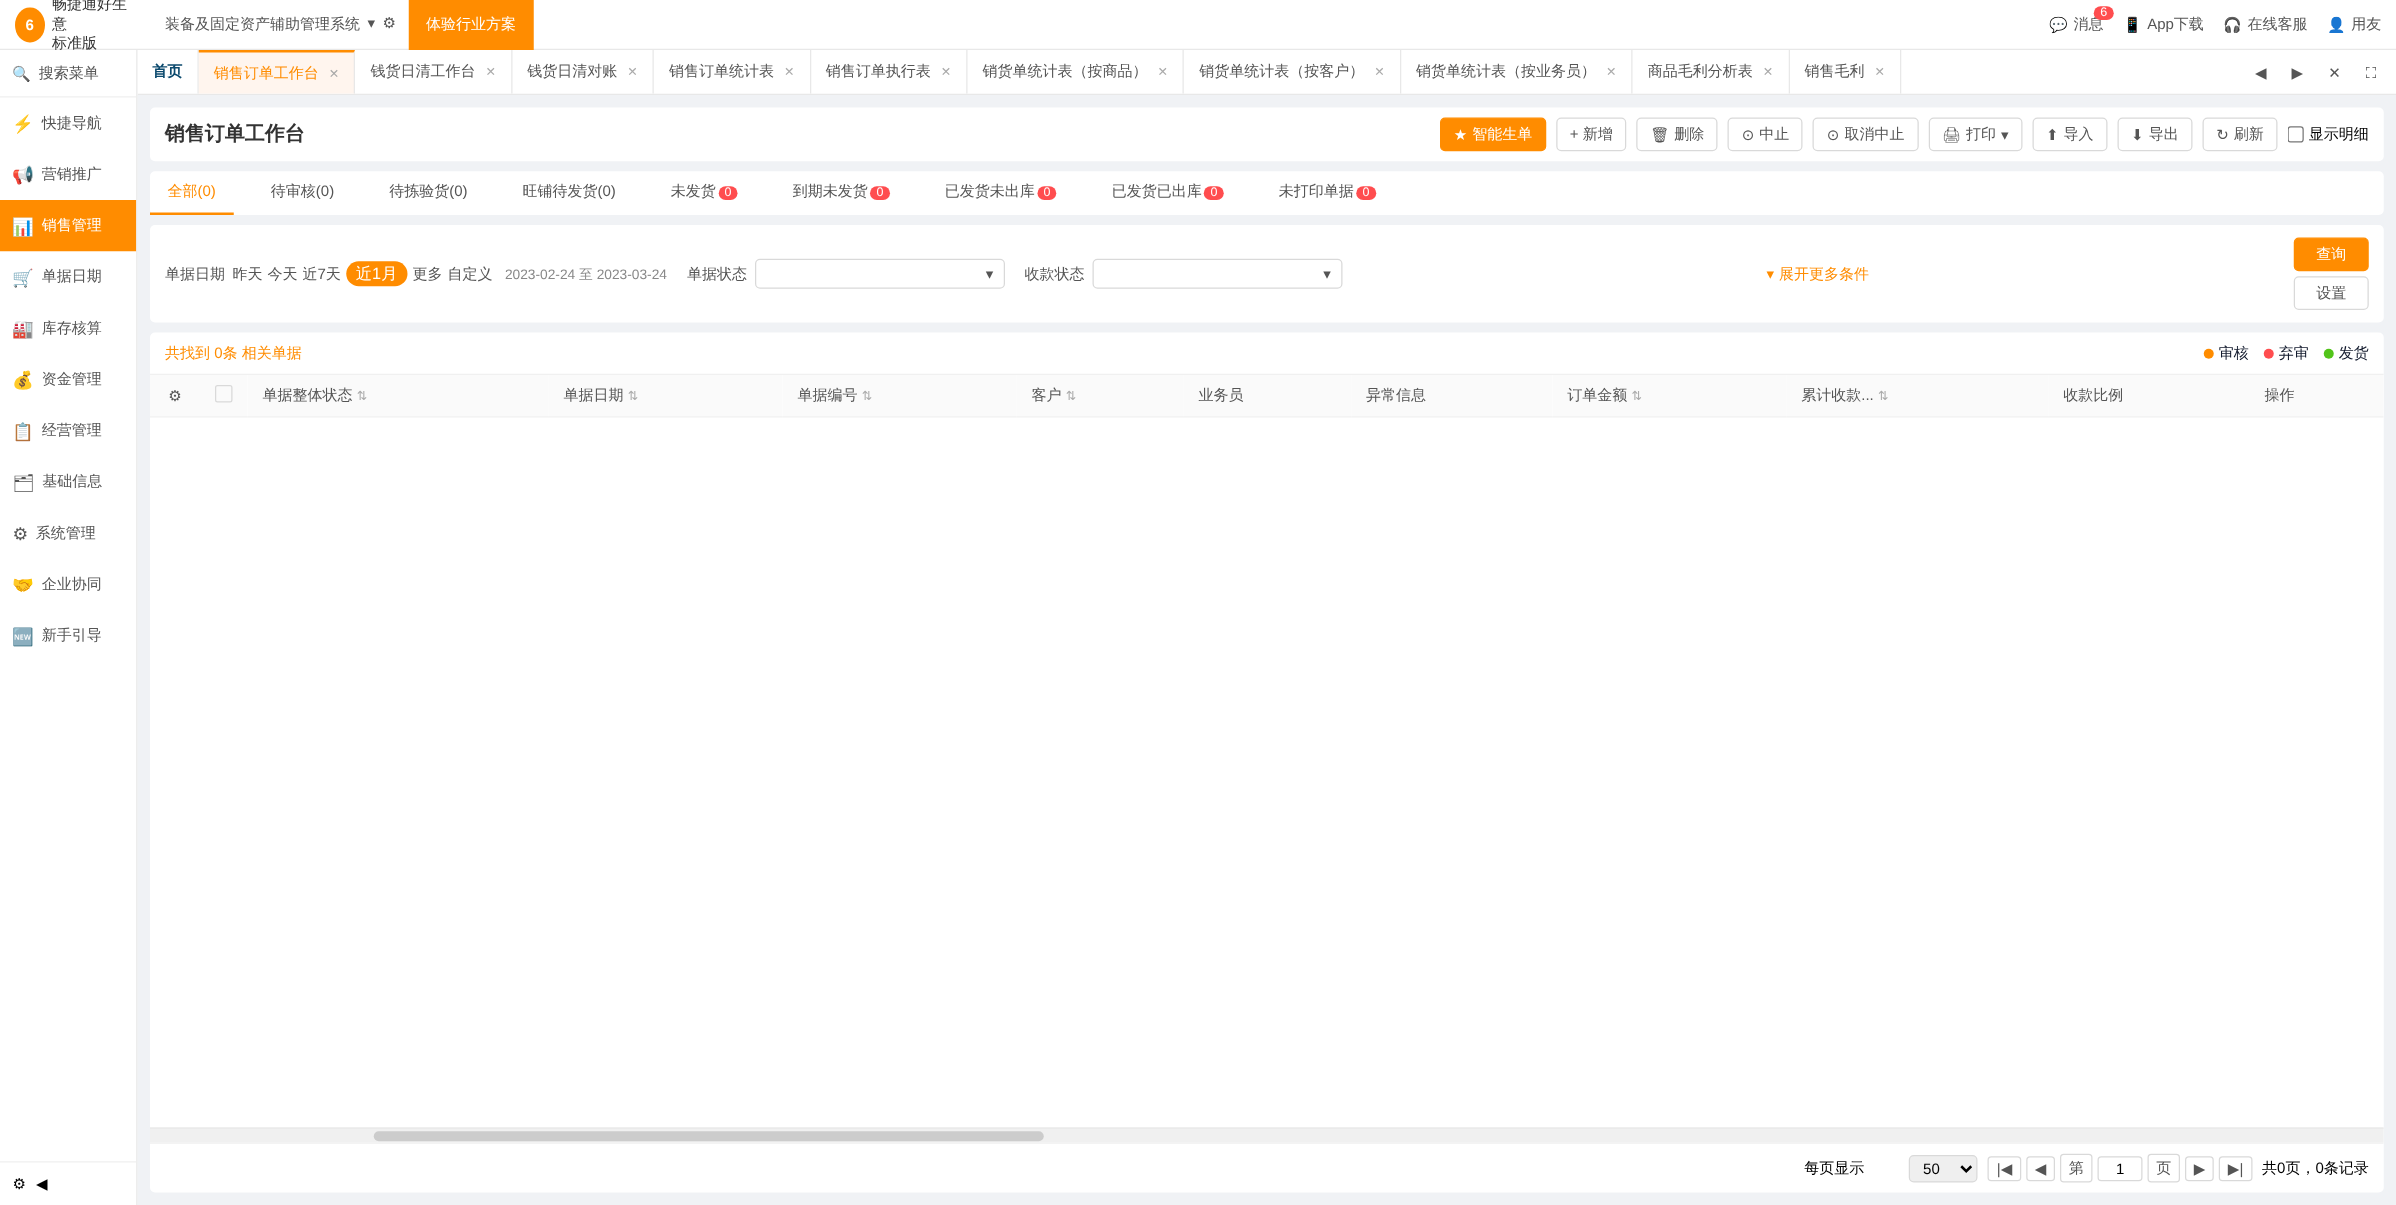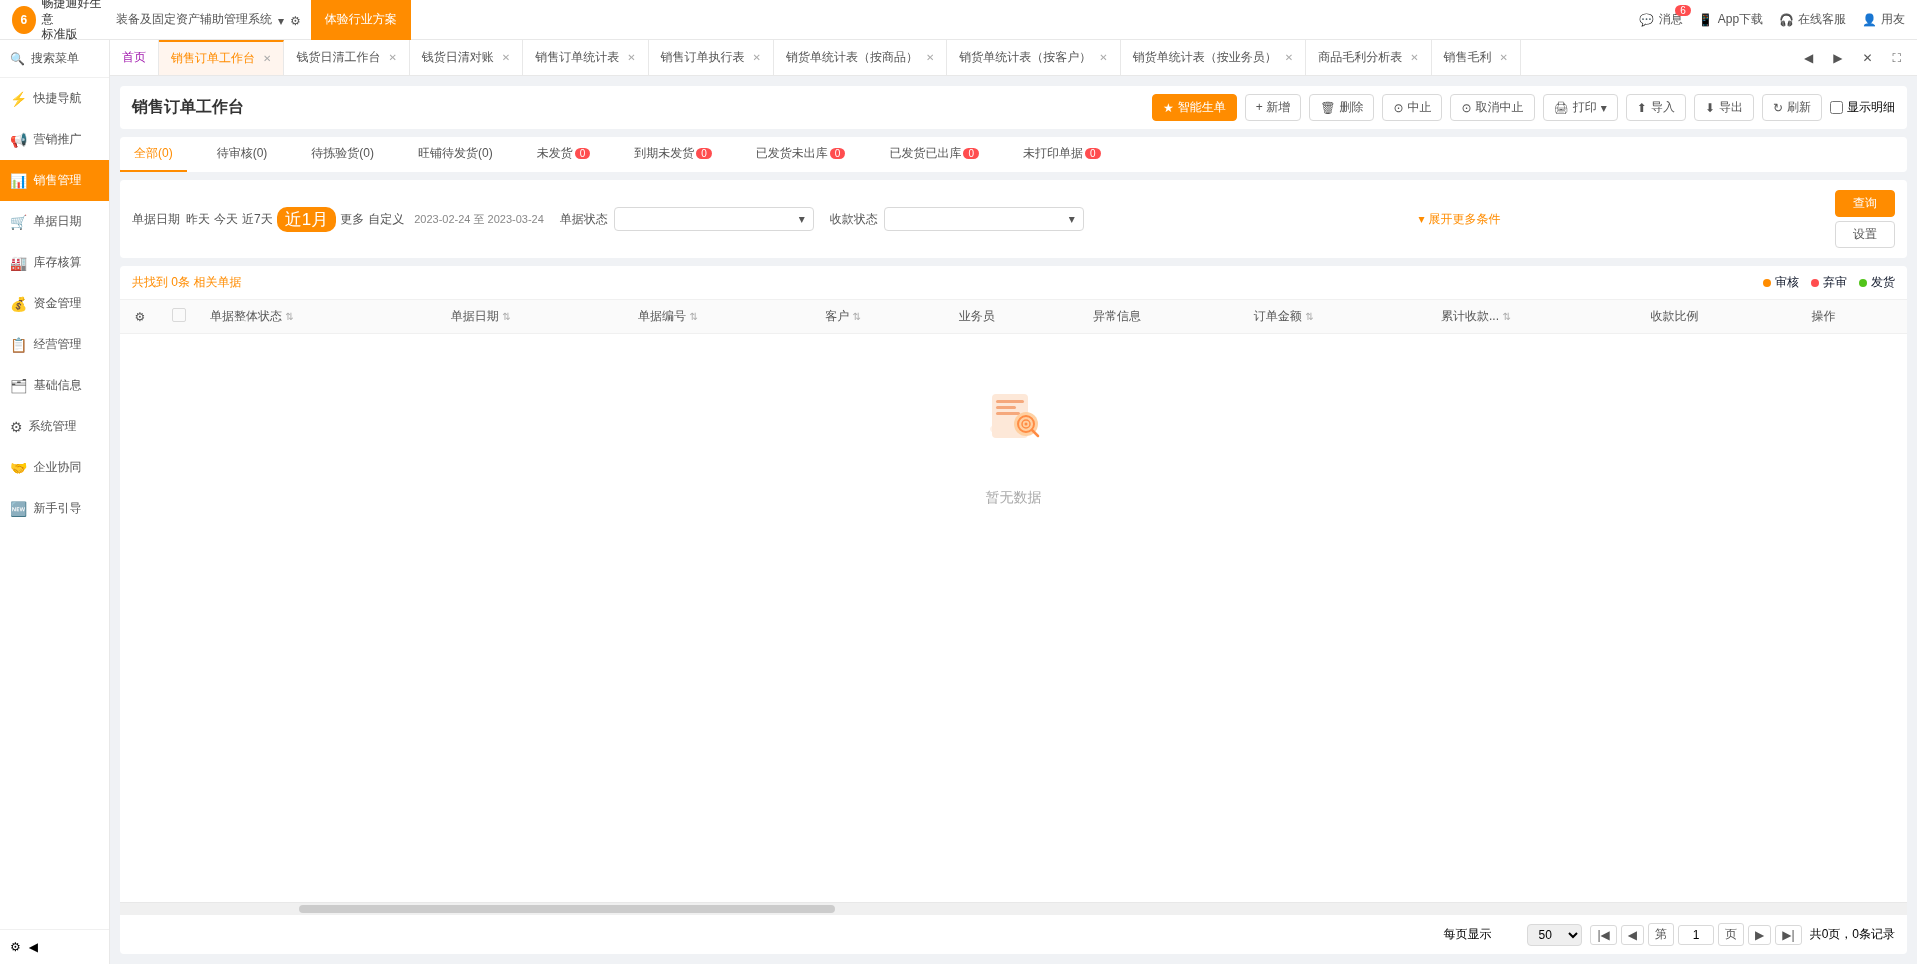--- a/index.html
+++ b/index.html
@@ -3,21 +3,21 @@
   <meta charset="utf-8">
   <style>
     * { box-sizing: border-box; margin: 0; padding: 0; font-family: 'Microsoft YaHei', Arial, sans-serif; font-size: 12px; }
     body { display: flex; flex-direction: column; height: 964px; overflow: hidden; background: #f5f5f5; }
 
     
     .topbar { height: 40px; background: #fff; display: flex; align-items: center; padding: 0 12px; border-bottom: 1px solid #e8e8e8; gap: 10px; flex-shrink: 0; }
     .topbar-logo { width: 90px; display: flex; align-items: center; gap: 6px; }
     .logo-icon { width: 28px; height: 28px; background: #ff8c00; border-radius: 50%; display: flex; align-items: center; justify-content: center; color: white; font-size: 14px; font-weight: bold; }
     .logo-text { font-size: 11px; color: #333; line-height: 1.3; }
-    .topbar-system { display: flex; align-items: flex-end; gap: 6px; color: #555; font-size: 12px; margin-left: 4px; }
+    .topbar-system { display: flex; align-items: flex-start; gap: 6px; color: #555; font-size: 12px; margin-left: 20px; }
     .topbar-system span { cursor: pointer; }
     .topbar-btn-orange { background: #ff8c00; color: white; border: none; border-radius: 4px; padding: 16px 14px; cursor: pointer; font-size: 12px; }
     .topbar-right { margin-left: auto; display: flex; align-items: center; gap: 16px; color: #555; font-size: 12px; }
     .topbar-right-item { display: flex; align-items: center; gap: 4px; cursor: pointer; position: relative; }
     .badge { background: #ff4d4f; color: white; border-radius: 10px; padding: 0 5px; font-size: 10px; position: absolute; top: -6px; right: -8px; }
 
     
     .main-layout { display: flex; flex: 1; overflow: hidden; }
 
     
@@ -28,21 +28,21 @@
     .sidebar-item .s-icon { font-size: 14px; }
     .sidebar-bottom { margin-top: auto; display: flex; align-items: center; gap: 8px; padding: 10px; border-top: 1px solid #f0f0f0; }
 
     
     .content-area { flex: 1; display: flex; flex-direction: column; overflow: hidden; }
 
     
     .tab-bar { display: flex; align-items: center; background: #fff; border-bottom: 1px solid #e8e8e8; height: 36px; flex-shrink: 0; overflow: hidden; }
     .tab-item { display: flex; align-items: center; padding: 0 12px; height: 100%; border-right: 1px solid #e8e8e8; cursor: pointer; white-space: nowrap; color: #555; font-size: 12px; gap: 4px; flex-shrink: 0; }
     .tab-item.active { background: #fff5ee; color: #ff8c00; border-top: 2px solid #ff8c00; }
-    .tab-item.home { color: #a21caf; }
+    .tab-item.home { color: #0c4a6e; font-weight: bold; }
     .tab-close { font-size: 10px; color: #aaa; cursor: pointer; margin-left: 4px; }
     .tab-nav-btn { padding: 0 8px; cursor: pointer; color: #555; }
     .tab-bar-actions { display: flex; align-items: center; margin-left: auto; padding: 0 8px; gap: 4px; }
 
     
     .page-content { flex: 1; display: flex; flex-direction: column; overflow: hidden; background: #f0f2f5; padding: 10px; gap: 8px; }
 
     
     .page-header { background: #fff; padding: 8px 12px; display: flex; align-items: center; justify-content: space-between; border-radius: 4px; flex-shrink: 0; }
     .page-title { font-size: 16px; font-weight: bold; color: #333; }
@@ -56,21 +56,21 @@
     .filter-tab.active { color: #ff8c00; border-bottom-color: #ff8c00; }
     .filter-tab .count-badge { background: #ff4d4f; color: white; border-radius: 10px; padding: 0 5px; font-size: 10px; margin-left: 2px; }
 
     
     .filter-panel { background: #fff; padding: 10px 12px; border-radius: 4px; flex-shrink: 0; }
     .filter-row { display: flex; align-items: center; gap: 16px; flex-wrap: wrap; }
     .filter-item { display: flex; align-items: center; gap: 6px; }
     .filter-label { color: #555; white-space: nowrap; font-size: 12px; }
     .filter-dates { display: flex; align-items: center; gap: 4px; font-size: 12px; color: #555; }
     .date-link { color: #555; cursor: pointer; }
-    .date-badge { background: #ff8c00; color: white; border-radius: 10px; padding: 1px 8px; font-size: 17px; cursor: pointer; }
+    .date-badge { background: #ff8c00; color: white; border-radius: 10px; padding: 1px 8px; font-size: 13px; cursor: pointer; }
     .filter-select { border: 1px solid #d9d9d9; border-radius: 4px; padding: 4px 8px; color: #555; min-width: 120px; display: flex; align-items: center; justify-content: space-between; cursor: pointer; background: #fff; }
     .filter-date-range { font-size: 11px; color: #888; margin-left: 4px; }
     .expand-btn { color: #ff8c00; cursor: pointer; display: flex; align-items: center; gap: 4px; font-size: 12px; margin-left: auto; }
 
     
     .table-section { background: #fff; border-radius: 4px; flex: 1; display: flex; flex-direction: column; overflow: hidden; }
     .table-header-bar { display: flex; align-items: center; justify-content: space-between; padding: 8px 12px; border-bottom: 1px solid #f0f0f0; flex-shrink: 0; }
     .table-summary { font-size: 12px; color: #555; }
     .table-summary span { color: #ff8c00; }
     .table-actions { display: flex; align-items: center; gap: 12px; }
@@ -432,37 +432,20 @@
                 </th>
                 <th>
                   <span>操作</span>
                 </th>
               </tr>
             </thead>
             <tbody>
             </tbody>
           </table>
 
-          <div class="empty-state">
-            <div class="empty-icon">
-              <svg width="80" height="80" viewBox="0 0 80 80" fill="none" xmlns="http://www.w3.org/2000/svg">
-                <ellipse cx="38" cy="55" rx="22" ry="8" fill="#fde8d8" opacity="0.6"></ellipse>
-                <rect x="18" y="20" width="36" height="44" rx="4" fill="#fde8d8"></rect>
-                <rect x="22" y="26" width="28" height="3" rx="1.5" fill="#f5a87c"></rect>
-                <rect x="22" y="32" width="20" height="3" rx="1.5" fill="#f5a87c"></rect>
-                <rect x="22" y="38" width="24" height="3" rx="1.5" fill="#f5a87c"></rect>
-                <circle cx="52" cy="50" r="12" fill="#ffcc99" opacity="0.9"></circle>
-                <circle cx="52" cy="50" r="8" fill="none" stroke="#ff8c44" stroke-width="2"></circle>
-                <line x1="58" y1="56" x2="64" y2="62" stroke="#ff8c44" stroke-width="2.5" stroke-linecap="round"></line>
-                <circle cx="52" cy="50" r="4" fill="none" stroke="#ff8c44" stroke-width="1.5"></circle>
-                <circle cx="52" cy="50" r="1.5" fill="#ff8c44"></circle>
-              </svg>
-            </div>
-            <div class="empty-text">暂无数据</div>
-          </div>
         </div>
 
         <div class="scrollbar-area">
           <div class="scrollbar-thumb"></div>
         </div>
 
         <div class="pagination-bar">
           <span>每页显示</span>
           <select>
             <option>50</option>

